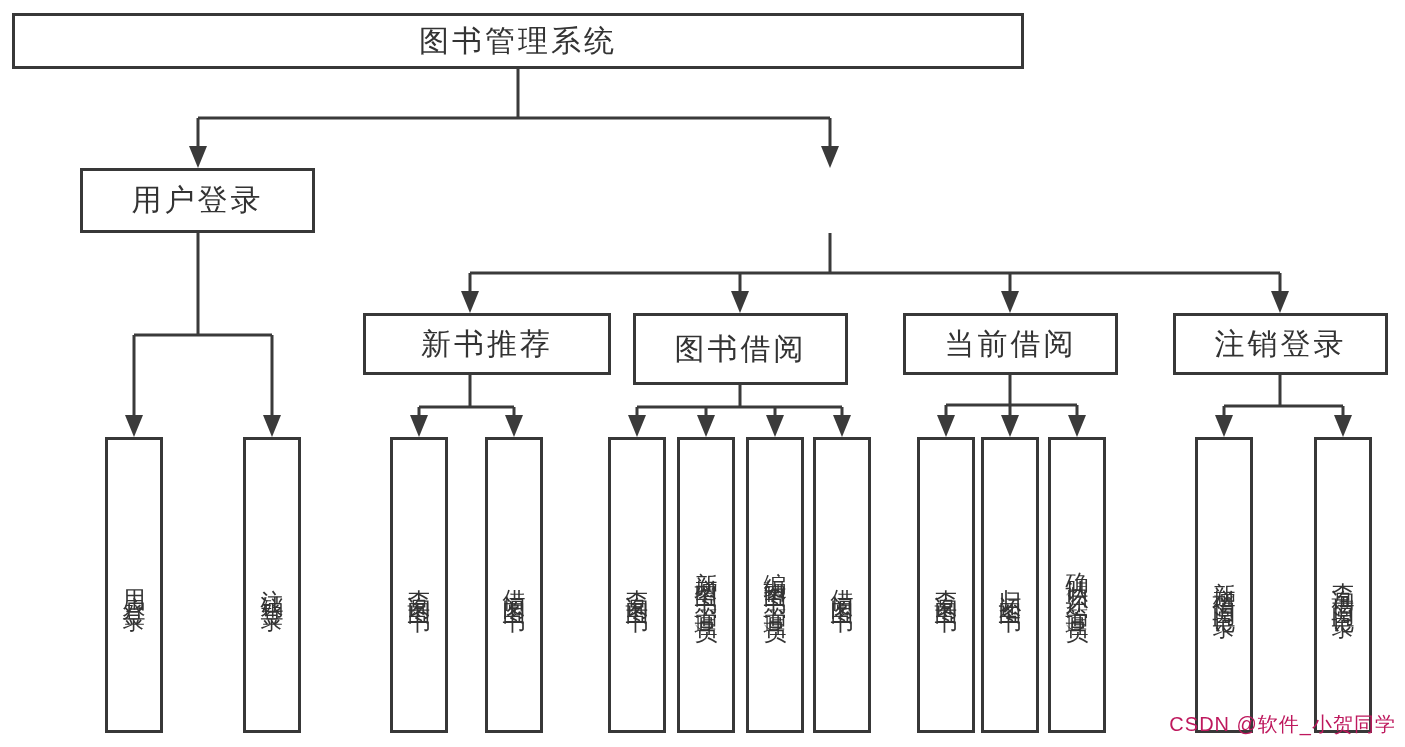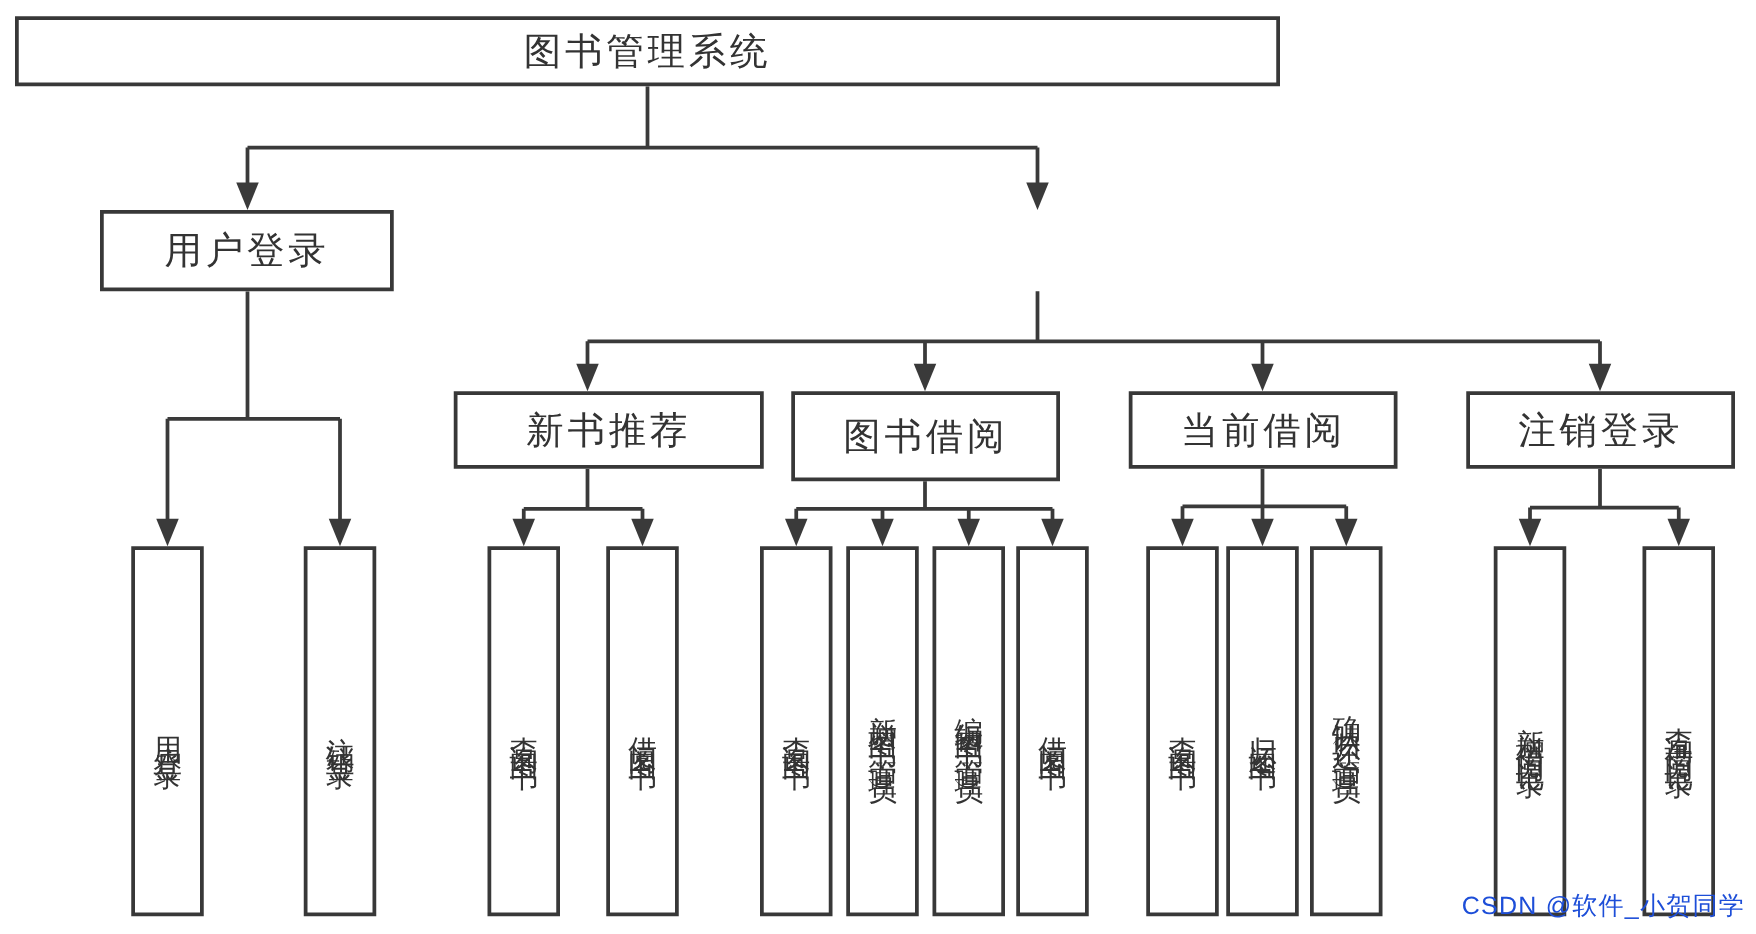--- a/index.html
+++ b/index.html
@@ -56,21 +56,21 @@
     line-height: 1;
     white-space: nowrap;
   }
   .watermark {
     position: absolute;
     right: 9px;
     top: 711px;
     z-index: 3;
     font-size: 20px;
     letter-spacing: 1px;
-    color: #1d4ed8;
+    color: #be185d;
     white-space: nowrap;
   }
 </style>
 </head>
 <body>
 
 <div class="stage">
 
   <svg class="wires" viewBox="0 0 1405 747" aria-hidden="true">
     <g>

